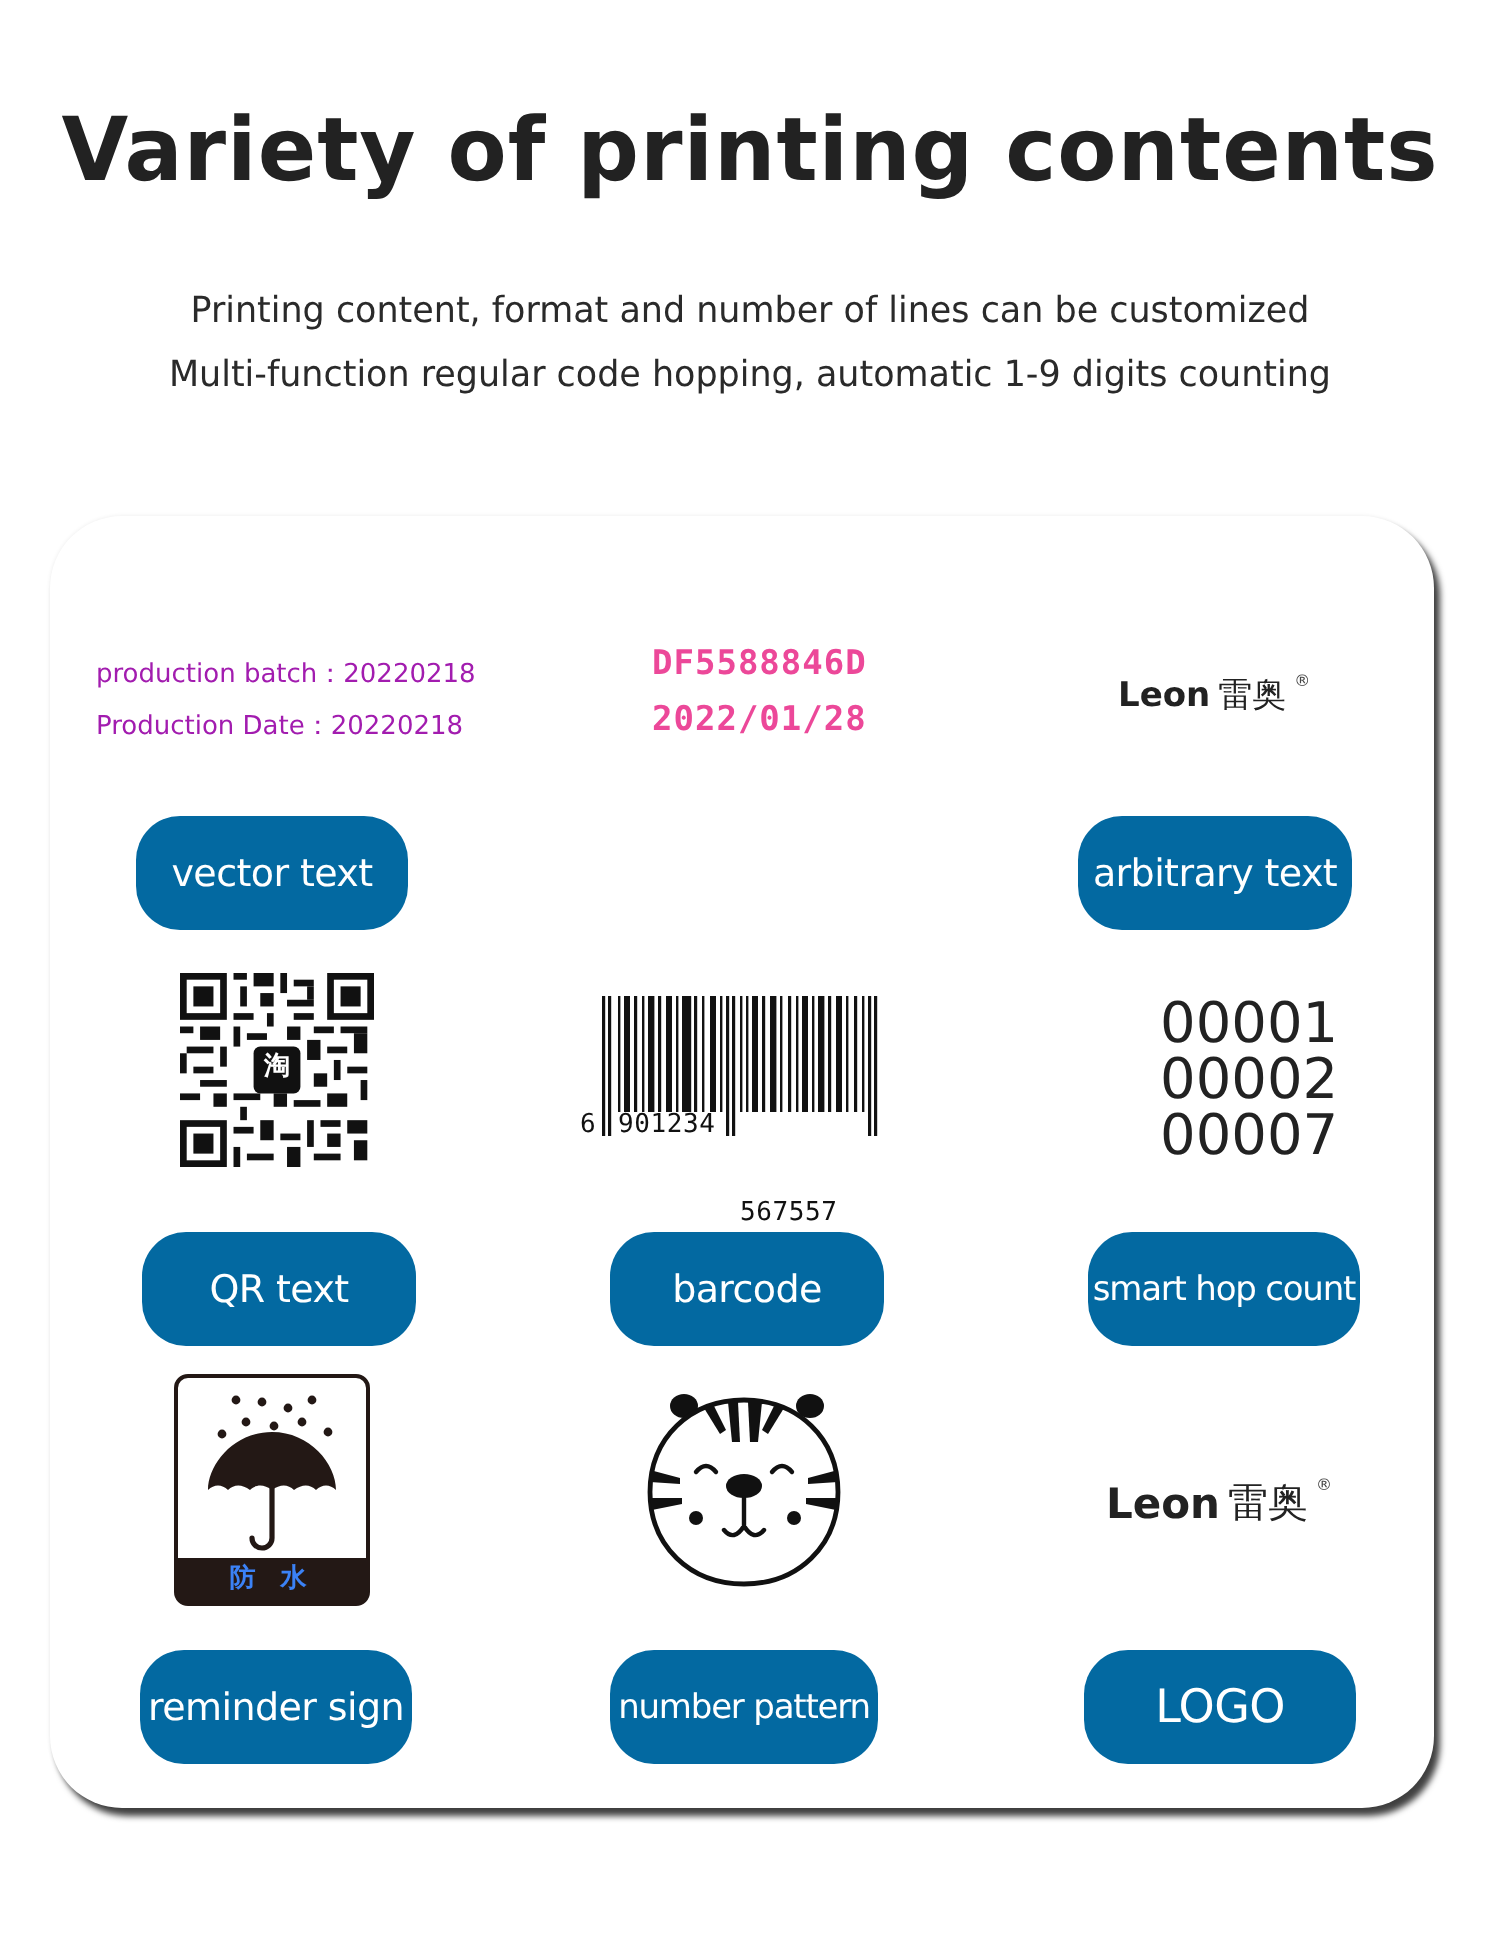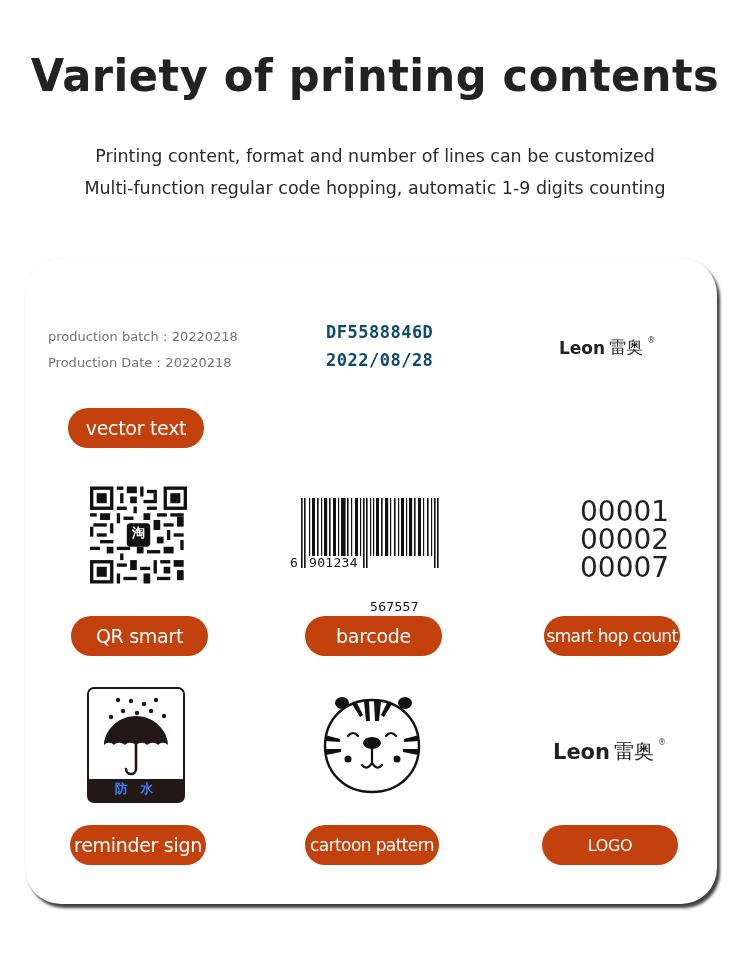--- a/index.html
+++ b/index.html
@@ -19,61 +19,62 @@
   }
   .sub1 { top:145px; }
   .sub2 { top:177px; }
 
   .card {
     position:absolute; left:25px; top:258px; width:692px; height:646px;
     background:#fff; border-radius:36px;
     box-shadow: 3px 4px 3px rgba(0,0,0,0.75), 0 0 2px rgba(0,0,0,0.08);
   }
   .pill {
-    position:absolute; height:40px; border-radius:22px; background:#c2410c;
+    position:absolute; height:57px; border-radius:22px; background:#0369a1;
     color:#fff; display:flex; align-items:center; justify-content:center;
     font-family:"DejaVu Sans", sans-serif; font-size:19px; white-space:nowrap;
     letter-spacing:-0.3px;
   }
   .pill.sm { font-size:17px; letter-spacing:-0.6px; }
-  .pill.lg { font-size:16px; }
-
-  .prodtext { position:absolute; font-family:"DejaVu Sans", sans-serif; font-size:13px; color:#737373; }
+  .pill.lg { font-size:23px; }
+
+  .prodtext { position:absolute; font-family:"DejaVu Sans", sans-serif; font-size:13px; color:#a21caf; }
   .dot {
     position:absolute; font-family:"DejaVu Sans Mono", monospace; font-size:17px;
-    color:#0c4a6e; letter-spacing:0.5px; font-weight:bold;
+    color:#ec4899; letter-spacing:0.5px; font-weight:bold;
   }
   .counter { position:absolute; font-family:"DejaVu Sans", sans-serif; font-size:28px; color:#222; line-height:28px; }
   .logo { position:absolute; display:flex; align-items:center; gap:4px; }
   .logo .lt { font-family:"DejaVu Sans", sans-serif; font-weight:bold; color:#222; }
   .logo .cn { font-family:"DejaVu Serif", serif; color:#222; }
   .logo .reg { font-size:8px; color:#444; align-self:flex-start; }
 </style>
 </head>
 <body>
 
 <div class="title">Variety of printing contents</div>
 <div class="subtitle sub1">Printing content, format and number of lines can be customized</div>
 <div class="subtitle sub2">Multi-function regular code hopping, automatic 1-9 digits counting</div>
 
 <div class="card">
 
   <div class="prodtext" style="left:23px; top:70px;">production batch：20220218</div>
   <div class="prodtext" style="left:23px; top:96px;">Production Date：20220218</div>
 
   <div class="dot" style="left:301px; top:64px;">DF5588846D</div>
-  <div class="dot" style="left:301px; top:92px;">2022/08/28</div>
+  <div class="dot" style="left:301px; top:92px;">2022/01/28</div>
 
   <div class="logo" style="left:534px; top:78px;">
     <span class="lt" style="font-size:17px;">Leon</span>
     <span class="cn" style="font-size:17px;">雷奥</span>
     <span class="reg">®</span>
   </div>
 
   <div class="pill" style="left:43px; top:150px; width:136px;">vector text</div>
+  <div class="pill" style="left:514px; top:150px; width:137px;">arbitrary text</div>
 
   <div style="position:absolute; left:65px; top:228px; width:97px; height:98px;">
     <svg width="97" height="98" viewBox="0 0 29 29">
       <rect width="29" height="29" fill="#fff"></rect>
       <g fill="#111">
         <rect x="0" y="0" width="7" height="7"></rect>
           <rect x="1" y="1" width="5" height="5" fill="#fff"></rect>
           <rect x="2" y="2" width="3" height="3"></rect>
         <rect x="22" y="0" width="7" height="7"></rect>
           <rect x="23" y="1" width="5" height="5" fill="#fff"></rect>
@@ -180,21 +181,21 @@
     <span style="position:absolute; left:19px; top:57px; font-family:'DejaVu Sans Mono',monospace; font-size:13px; color:#111; letter-spacing:0.3px;">901234</span>
     <span style="position:absolute; left:80px; top:57px; font-family:'DejaVu Sans Mono',monospace; font-size:13px; color:#111; letter-spacing:0.3px;margin-top:44px;">567557</span>
   </div>
 
   <div class="counter" style="left:555px; top:240px;">
     <div>00001</div>
     <div>00002</div>
     <div>00007</div>
   </div>
 
-  <div class="pill" style="left:46px; top:358px; width:137px;">QR smart</div>
+  <div class="pill" style="left:46px; top:358px; width:137px;">QR text</div>
   <div class="pill" style="left:280px; top:358px; width:137px;">barcode</div>
   <div class="pill sm" style="left:519px; top:358px; width:136px;">smart hop count</div>
 
   <div style="position:absolute; left:62px; top:429px; width:98px; height:116px;">
     <svg width="98" height="116" viewBox="0 0 98 116">
       <rect x="1" y="1" width="96" height="114" rx="6" fill="#fff" stroke="#231815" stroke-width="2"></rect>
       <path d="M1 92 H97 V109 a6 6 0 0 1 -6 6 H7 a6 6 0 0 1 -6 -6 Z" fill="#231815"></path>
       <g fill="#231815">
         <circle cx="31" cy="13" r="2.2"></circle>
           <circle cx="44" cy="14" r="2.2"></circle>
@@ -238,15 +239,15 @@
     </svg>
   </div>
 
   <div class="logo" style="left:528px; top:480px;">
     <span class="lt" style="font-size:21px;">Leon</span>
     <span class="cn" style="font-size:20px;">雷奥</span>
     <span class="reg">®</span>
   </div>
 
   <div class="pill" style="left:45px; top:567px; width:136px;">reminder sign</div>
-  <div class="pill sm" style="left:280px; top:567px; width:134px;">cartoon pattern</div>
+  <div class="pill sm" style="left:280px; top:567px; width:134px;">number pattern</div>
   <div class="pill lg" style="left:517px; top:567px; width:136px;">LOGO</div>
 </div>
 
 </body></html>

